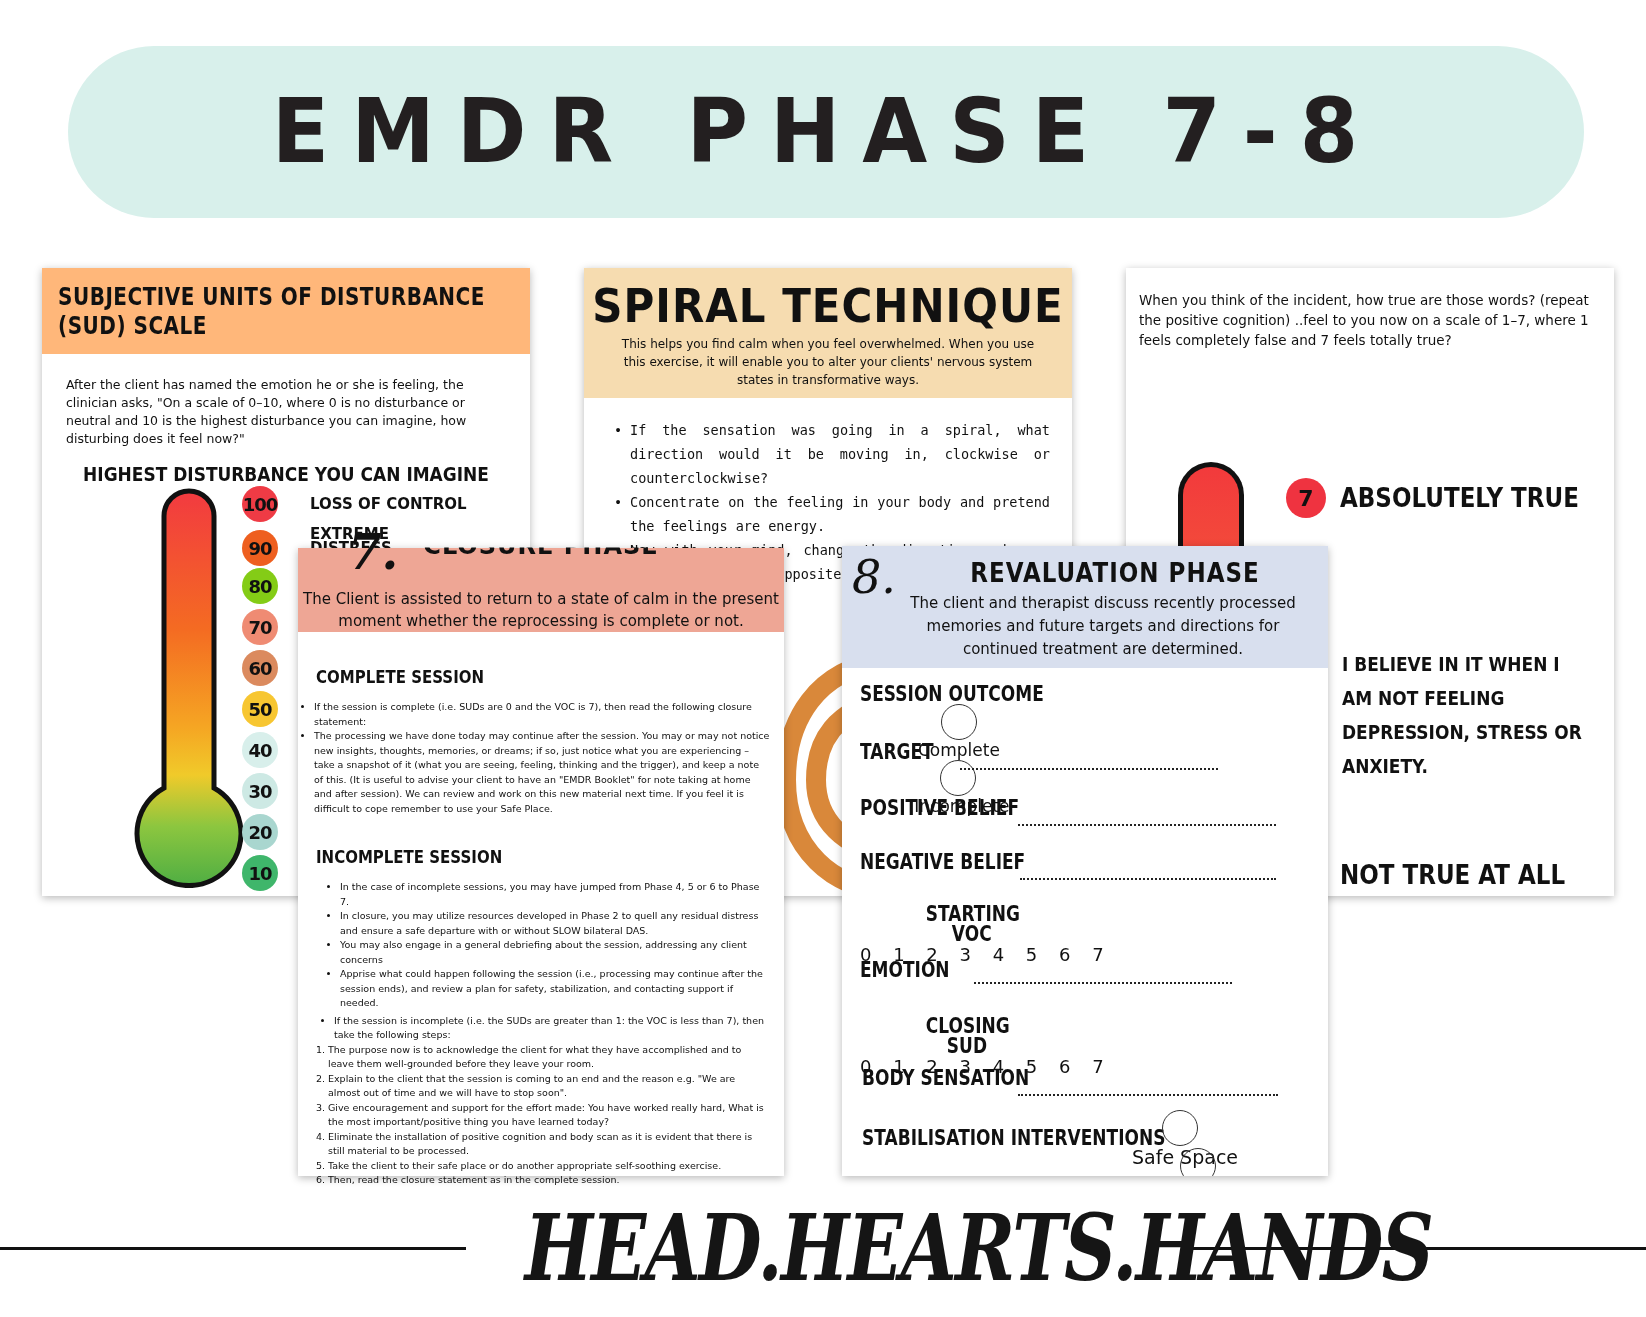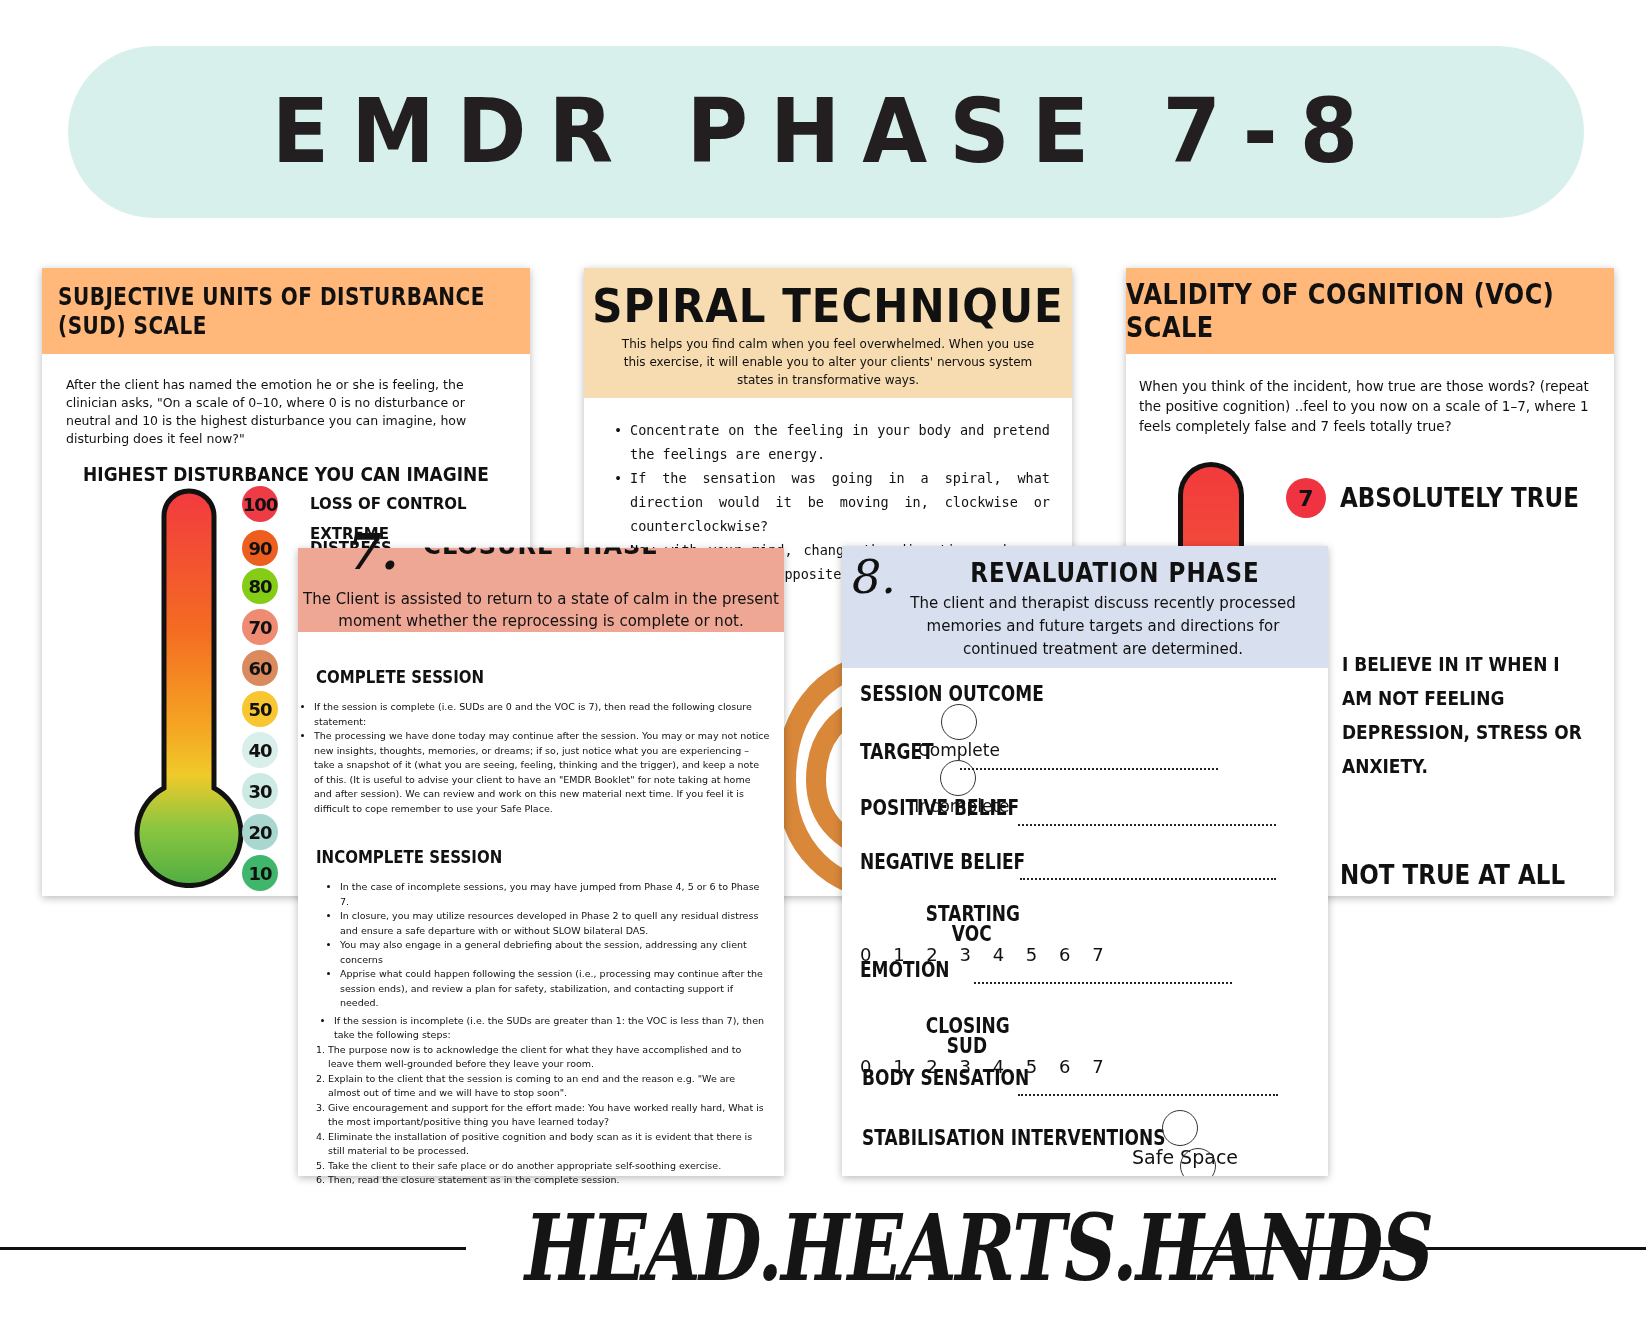--- a/index.html
+++ b/index.html
@@ -168,30 +168,27 @@
     </div>
   </div>
 </div>
 
 <div class="card" id="spiral">
   <div class="hdr">
     <h2>SPIRAL TECHNIQUE</h2>
     <p>This helps you find calm when you feel overwhelmed.  When you use this exercise, it will enable you to alter your clients' nervous system states in transformative ways.</p>
   </div>
   <ul>
+    <li>If the sensation was going in a spiral, what direction would it be moving in, clockwise or counterclockwise?</li>
     <li>Concentrate on the feeling in your body and pretend the feelings are energy.</li>
-    <li>If the sensation was going in a spiral, what direction would it be moving in, clockwise or counterclockwise?</li>
     <li>Now with your mind, change the direction and move the spiral in the opposite direction.</li>
   </ul>
 </div>
 
 <div class="card" id="voc">
-  <div class="hdr">
-    <span class="display">VALIDITY OF COGNITION (VOC) SCALE</span>
-  </div>
   <div class="intro">When you think of the incident, how true are those words? (repeat the positive cognition) ..feel to you now on a scale of 1–7, where 1 feels completely false and 7 feels totally true?</div>
   <div class="voc-bulb"></div>
   <div class="voc-row" style="left:160px; top:210px;">
     <div class="voc-num">7</div>
     <span class="voc-lbl">ABSOLUTELY TRUE</span>
   </div>
   <div class="voc-mid" style="width:250px">I BELIEVE IN IT WHEN I AM NOT FEELING DEPRESSION, STRESS OR ANXIETY.</div>
   <div class="voc-row" style="left:200px; top:594px;">
     <span class="voc-lbl">NOT TRUE AT ALL</span>
   </div>

